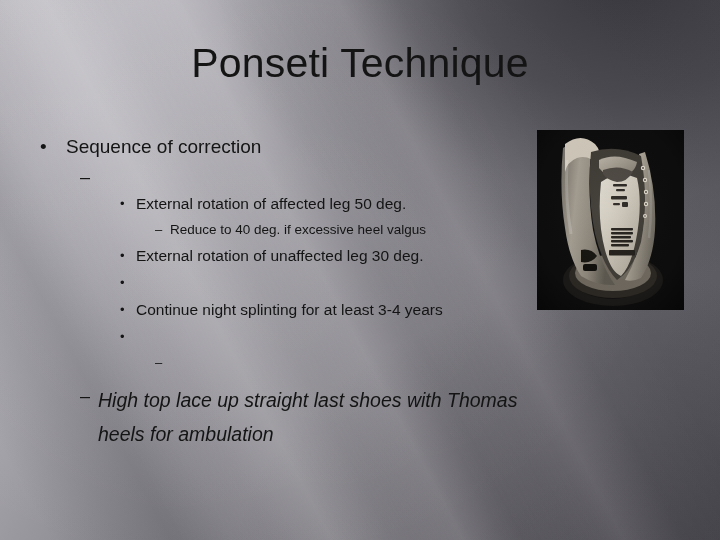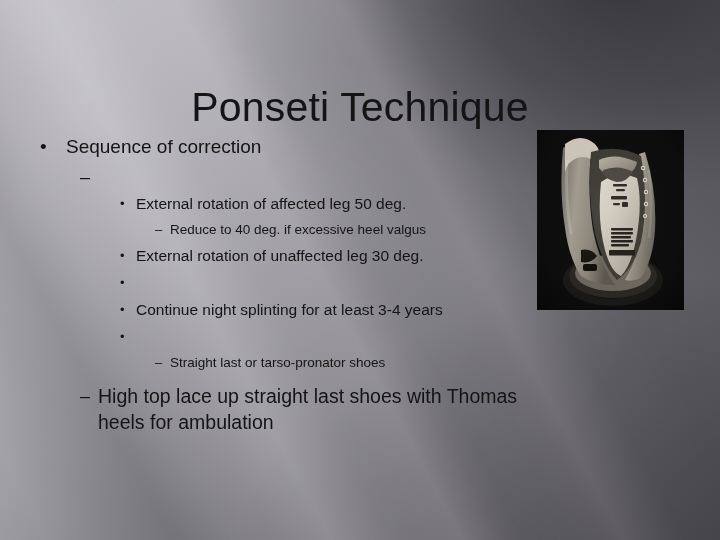--- a/index.html
+++ b/index.html
@@ -91,21 +91,20 @@
     position: absolute;
     left: 0;
     top: 38px;
     width: 720px;
     text-align: center;
     font-size: 41px;
     line-height: 50px;
     letter-spacing: 0.2px;
     color: #141414;
     white-space: nowrap;
-    margin-top: 44px;
   }
 
   
   #body {
     position: absolute;
     left: 34px;
     top: 131px;
     width: 500px;
   }
   .line {
@@ -135,21 +134,21 @@
   .lvl3 { margin-bottom: 3px; padding-left: 86px; }
   .lvl3 .marker { width: 16px; font-size: 13px; line-height: 24px; }
   .lvl3 .text   { font-size: 15.5px; line-height: 24px; }
 
   
   .lvl4 { margin-bottom: 3px; padding-left: 121px; }
   .lvl4 .marker { width: 15px; font-size: 13px; line-height: 22px; }
   .lvl4 .text   { font-size: 13.5px; line-height: 22px; }
 
   .lvl2-last { margin-top: 9px; }
-  .lvl2-last .text { line-height: 26px; }
+  .lvl2-last .text { line-height: 34px; font-style: italic; }
 
   
   #photo {
     position: absolute;
     left: 537px;
     top: 130px;
     width: 147px;
     height: 180px;
     background: #0d0d0d;
     overflow: hidden;
@@ -206,21 +205,20 @@
       <span class="marker">•</span>
       <span class="text">Continue night splinting for at least 3-4 years</span>
     </div>
 
     <div class="line lvl3">
       <span class="marker">•</span>
     </div>
 
     <div class="line lvl4">
       <span class="marker">–</span>
-      <span class="text">Straight last or tarso-pronator shoes</span>
     </div>
 
     <div class="line lvl2 lvl2-last">
       <span class="marker">–</span>
       <span class="text">High top lace up straight last shoes with Thomas heels for ambulation</span>
     </div>
 
   </div>
 
   <div id="photo">

